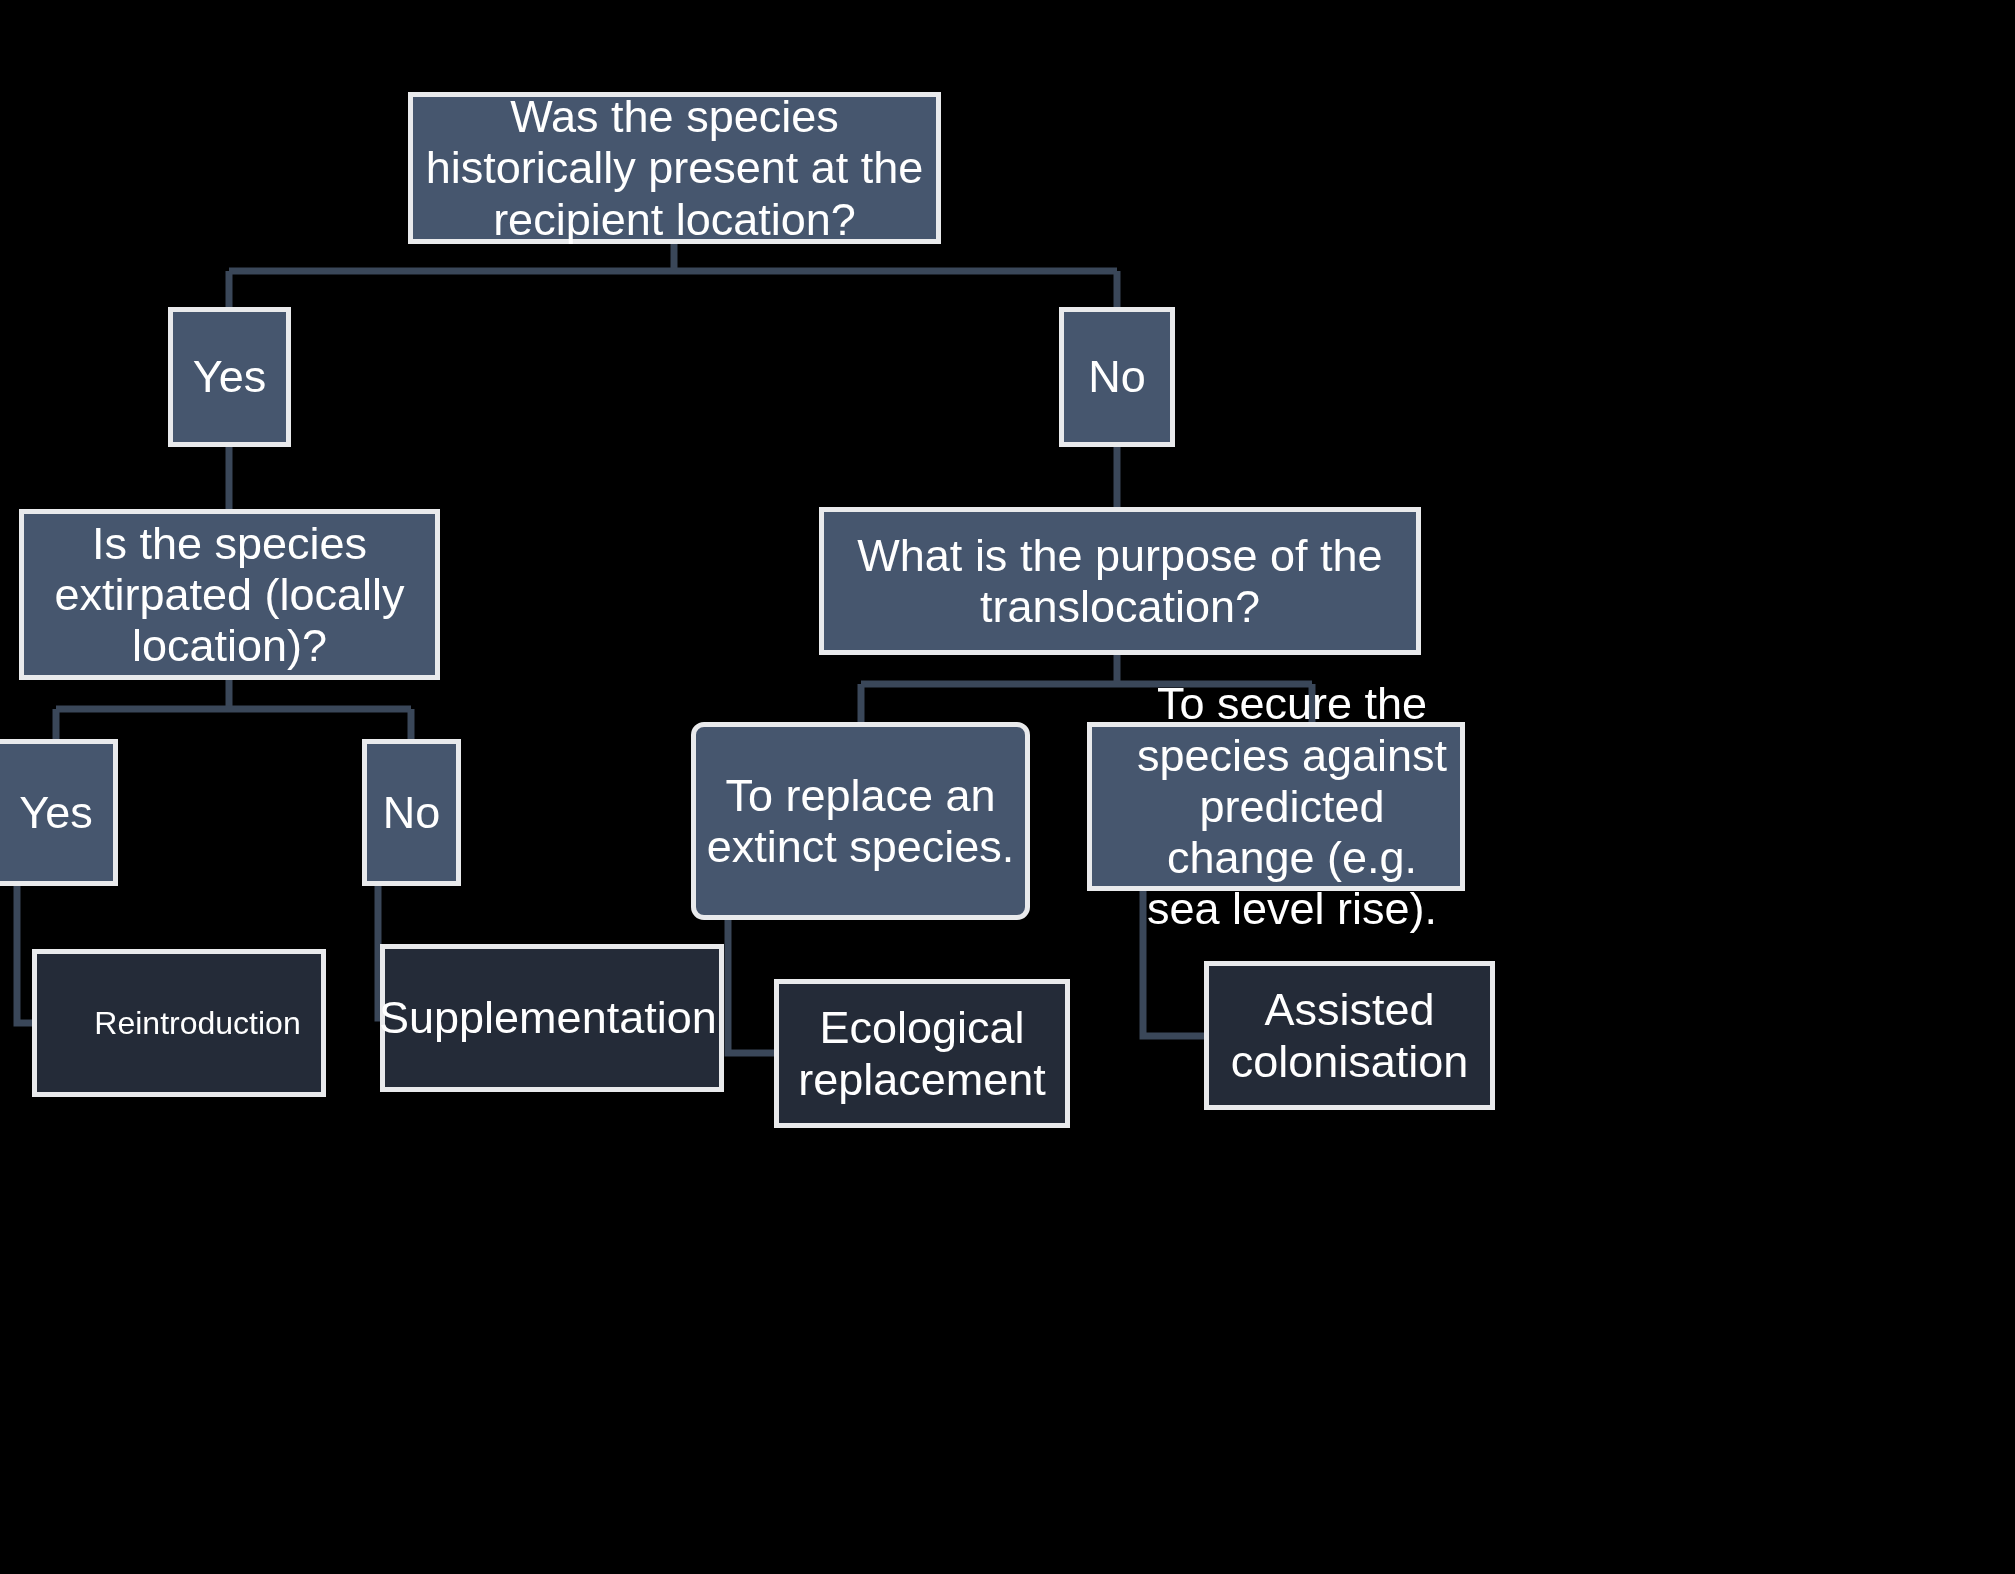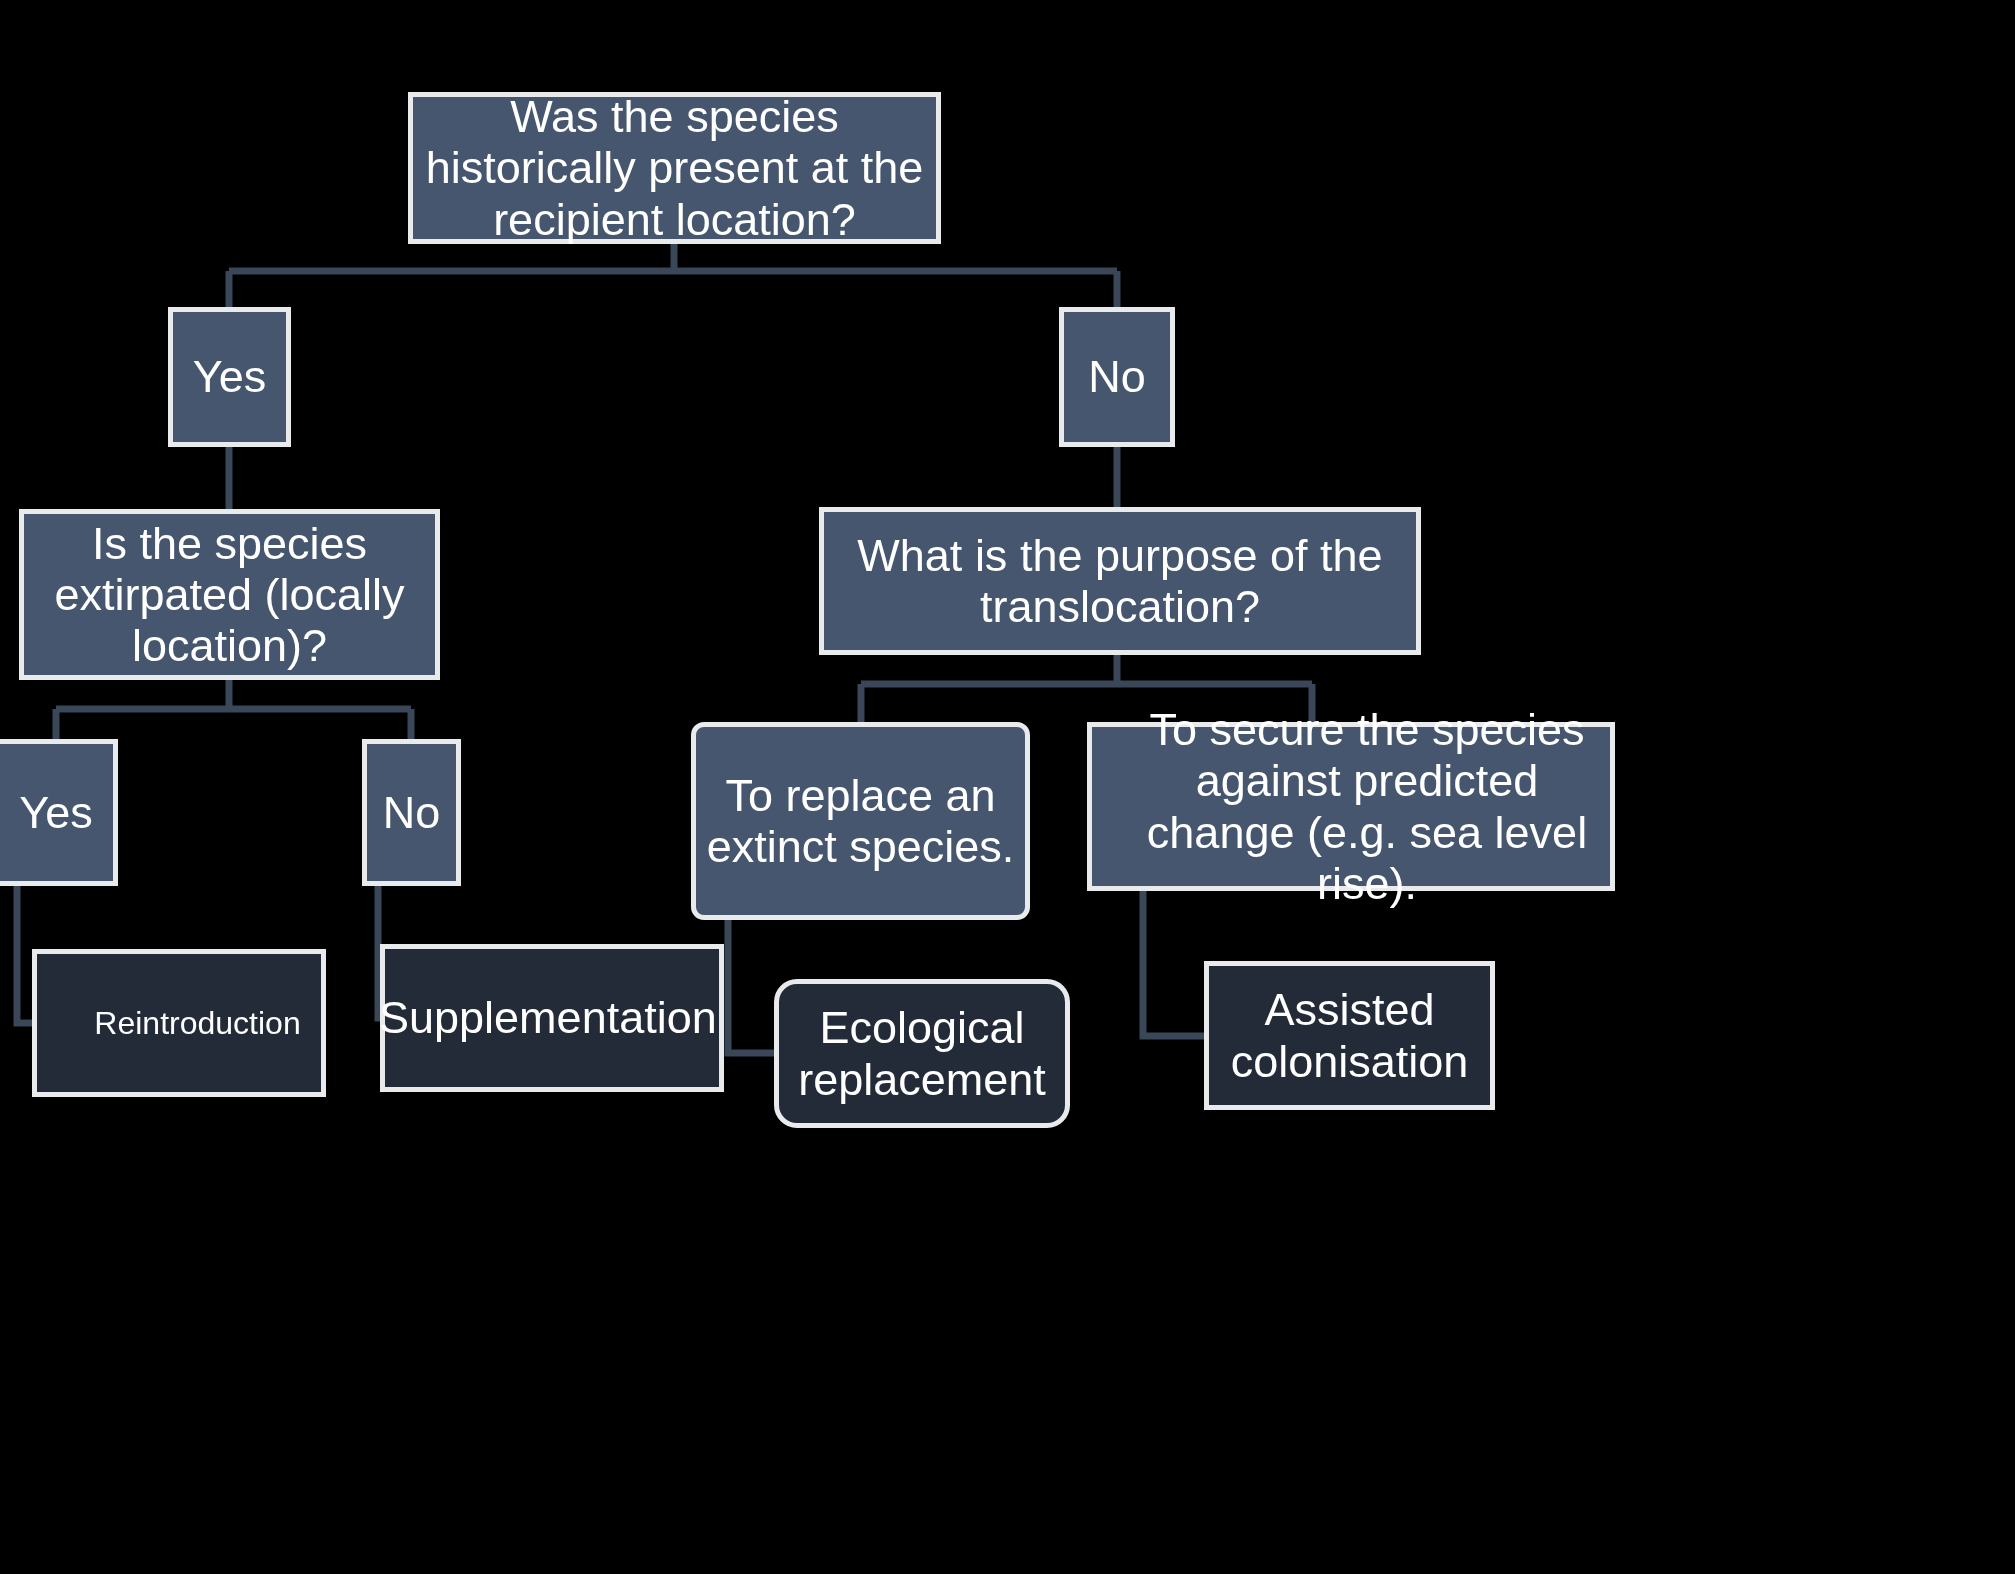--- a/index.html
+++ b/index.html
@@ -55,22 +55,22 @@
   #n-root      { left: 408px;  top: 92px;   width: 533px; height: 152px; font-size: 45px; }
   #n-yes1      { left: 168px;  top: 307px;  width: 123px; height: 140px; font-size: 45px; }
   #n-no1       { left: 1059px; top: 307px;  width: 116px; height: 140px; font-size: 45px; }
   #n-extirp    { left: 19px;   top: 509px;  width: 421px; height: 171px; font-size: 45px; }
   #n-purpose   { left: 819px;  top: 507px;  width: 602px; height: 148px; font-size: 45px; }
   #n-yes2      { left: -6px;   top: 739px;  width: 124px; height: 147px; font-size: 45px; }
   #n-no2       { left: 362px;  top: 739px;  width: 99px;  height: 147px; font-size: 45px; }
   #n-reintro   { left: 32px;   top: 949px;  width: 294px; height: 148px; font-size: 32px; padding-left: 37px; }
   #n-supp      { left: 380px;  top: 944px;  width: 344px; height: 148px; font-size: 45px; }
   #n-replace   { left: 691px;  top: 722px;  width: 339px; height: 198px; font-size: 45px; border-radius: 13px; }
-  #n-secure    { left: 1087px; top: 722px;  width: 528px; height: 169px; font-size: 45px; padding-left: 32px; }
-  #n-ecorep    { left: 774px;  top: 979px;  width: 296px; height: 149px; font-size: 45px; border-radius: 23px; }
+  #n-secure    { left: 1087px; top: 722px;  width: 378px; height: 169px; font-size: 45px; padding-left: 32px; }
+  #n-ecorep    { left: 774px;  top: 979px;  width: 296px; height: 149px; font-size: 45px; }
   #n-assisted  { left: 1204px; top: 961px;  width: 291px; height: 149px; font-size: 45px; }
 </style>
 </head>
 <body>
 
 <div id="stage">
 
   <svg id="wires" viewBox="0 0 2015 1574" width="2015" height="1574" xmlns="http://www.w3.org/2000/svg">
     <g stroke="#3a4759" stroke-width="7" fill="none" stroke-linecap="butt">
 

